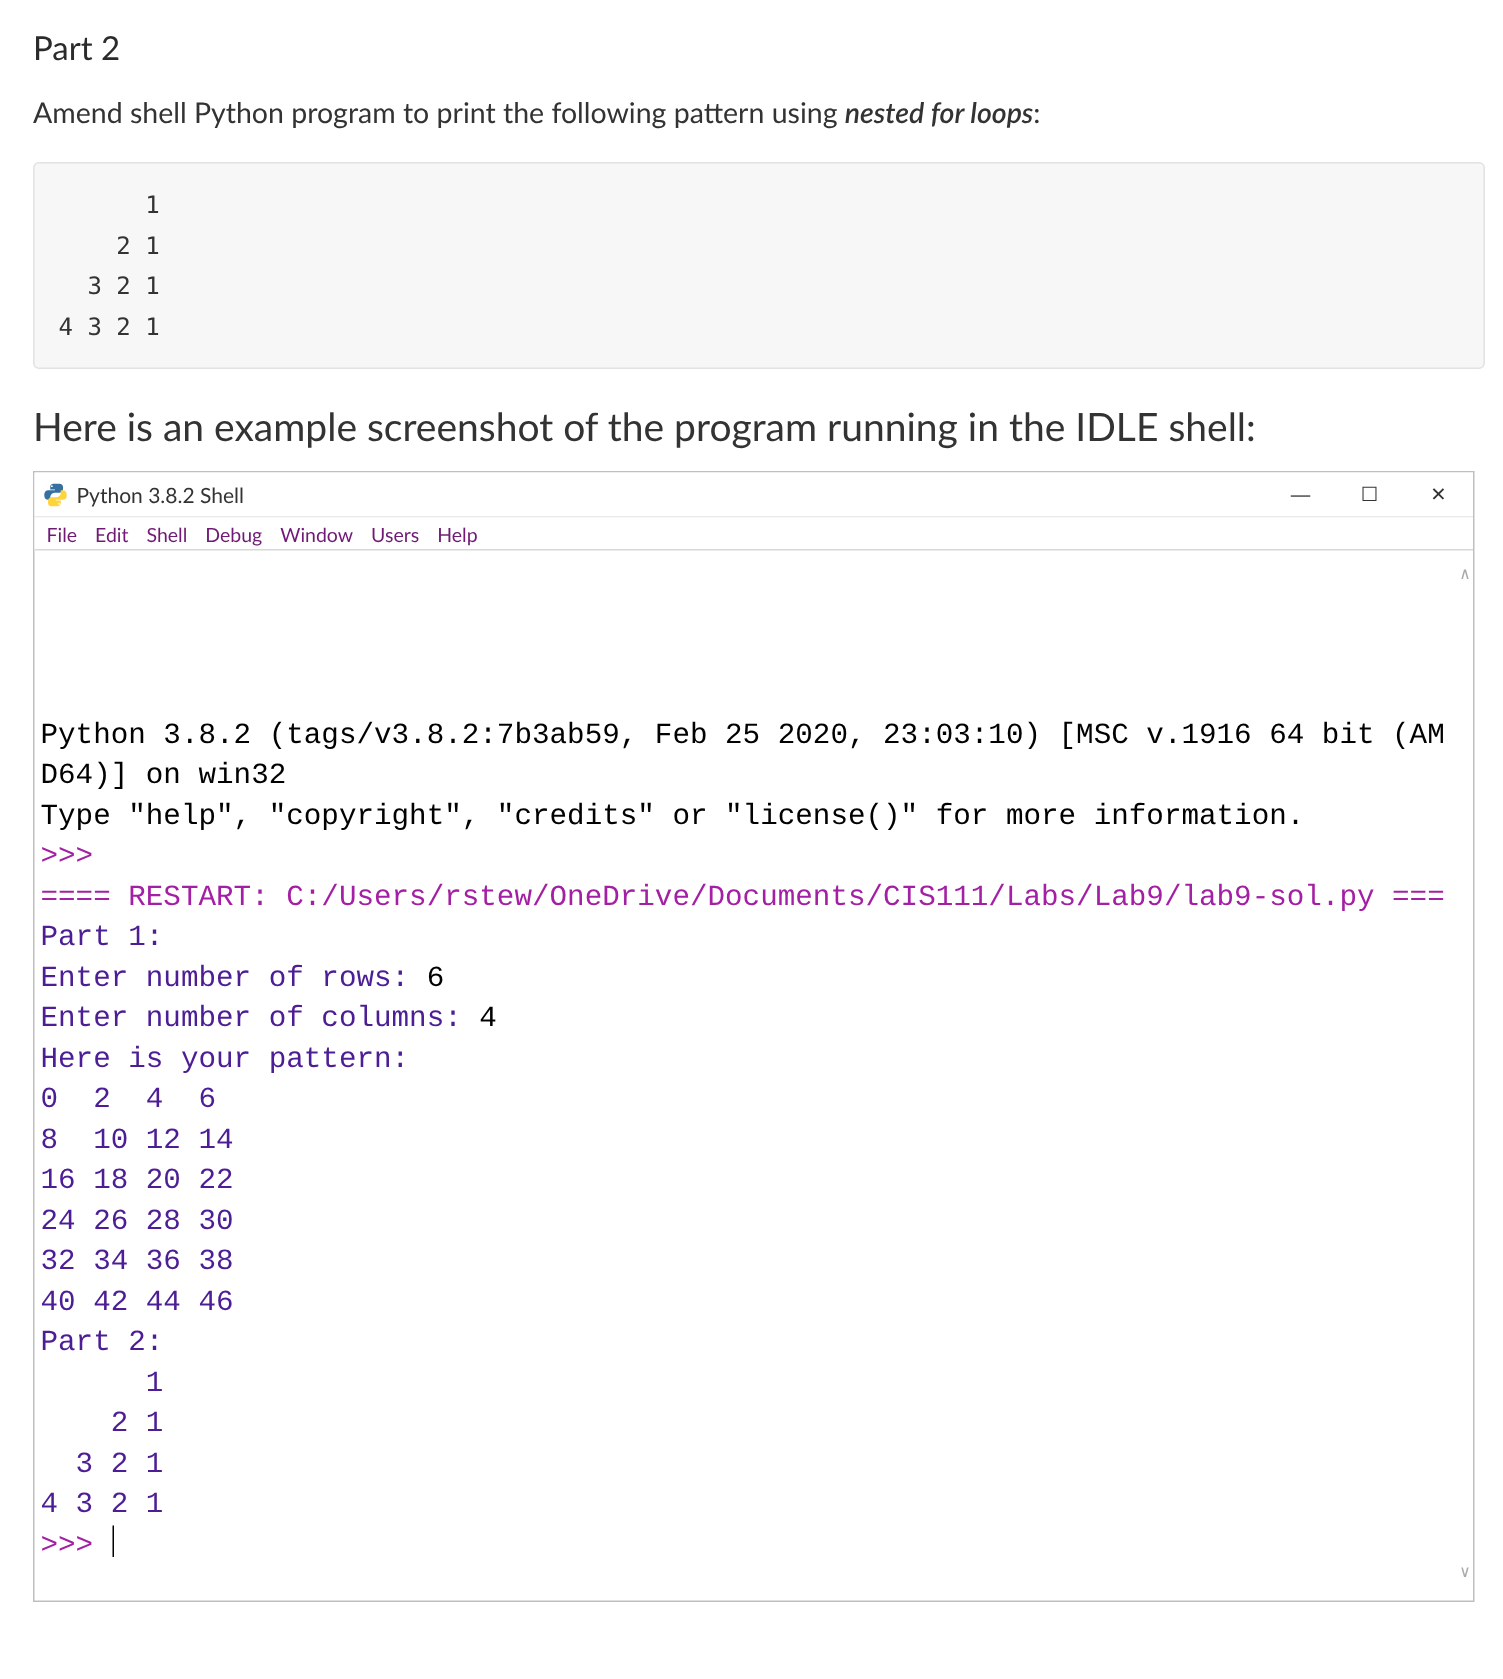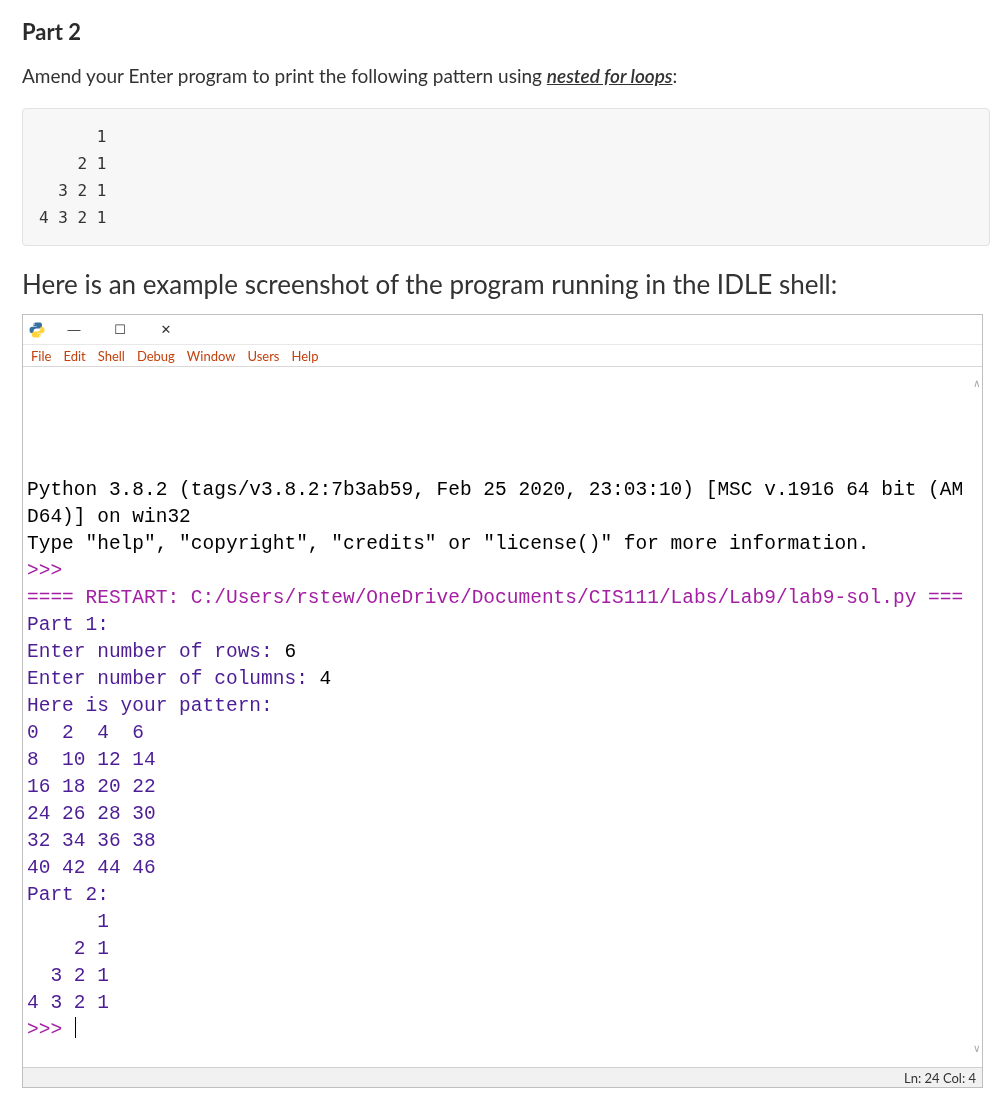--- a/index.html
+++ b/index.html
@@ -5,31 +5,31 @@
   * { box-sizing: border-box; margin: 0; padding: 0; }
   body {
     font-family: 'Segoe UI', 'Lato', Arial, sans-serif;
     background: #fff;
     color: #333;
     width: 1002px;
     padding: 18px 12px 0 22px;
   }
   h2.part-heading {
     font-size: 22px;
-    font-weight: 700;
+    font-weight: 400;
     color: #2b2b2b;
     margin-bottom: 18px;
   }
   p.instruction {
     font-size: 19px;
     color: #333;
     margin-bottom: 18px;
     line-height: 1.4;
   }
-  p.instruction em { font-style: italic; font-weight: 600; text-decoration: underline; }
+  p.instruction em { font-style: italic; font-weight: 600; }
   pre.codeblock {
     background: #f7f7f7;
     border: 1px solid #e2e2e2;
     border-radius: 4px;
     padding: 14px 16px;
     font-family: 'Consolas','Menlo',monospace;
     font-size: 16px;
     line-height: 1.7;
     color: #333;
     white-space: pre;
@@ -78,21 +78,21 @@
     color: #333;
     font-family: 'Segoe UI', Arial, sans-serif;
   }
   .idle-menubar {
     height: 22px;
     display: flex;
     align-items: center;
     gap: 8px;
     padding: 0 6px;
     font-size: 13px;
-    color: #c2410c;
+    color: #701a75;
     border-bottom: 1px solid #d8d8d8;
     background: #fff;
   }
   .idle-menubar span { padding: 0 2px; }
   .idle-body {
     position: relative;
     font-family: 'Courier New', monospace;
     font-size: 19.5px;
     line-height: 27px;
     padding: 2px 2px 2px 4px;
@@ -135,53 +135,53 @@
     align-items: center;
     padding: 0 6px;
   }
 </style>
 </head>
 <body>
 
 <h2 class="part-heading">Part 2</h2>
 
 <p class="instruction">
-  <span>Amend your Enter program to print the following pattern using </span><em>nested for loops</em><span>:</span>
+  <span>Amend shell Python program to print the following pattern using </span><em>nested for loops</em><span>:</span>
 </p>
 
 <pre class="codeblock">      1
     2 1
   3 2 1
 4 3 2 1</pre>
 
 <p class="caption">Here is an example screenshot of the program running in the IDLE shell:</p>
 
 <div class="idle-window">
   <div class="idle-titlebar">
     <span class="app-icon">
       <svg width="16" height="16" viewBox="0 0 16 16">
         <path d="M7.5 0.5c-3 0-3 1.4-3 2.2v1.6h3.1v0.5H3.2C1.5 4.8 0.5 5.8 0.5 8s1 3.2 2.7 3.2h1.3V9.4c0-1.6 1.4-2.9 3-2.9h3c1.4 0 2.5-1.1 2.5-2.4V2.7C13 1 11.8 0.5 10.5 0.5H7.5z" fill="#3770a0"></path>
         <circle cx="5.6" cy="2.1" r="0.6" fill="#fff"></circle>
         <path d="M8.5 15.5c3 0 3-1.4 3-2.2v-1.6H8.4v-0.5h4.4c1.7 0 2.7-1 2.7-3.2s-1-3.2-2.7-3.2h-1.3v1.8c0 1.6-1.4 2.9-3 2.9h-3c-1.4 0-2.5 1.1-2.5 2.4v1.4c0 1.7 1.2 2.2 2.5 2.2h3z" fill="#ffd43b"></path>
         <circle cx="10.4" cy="13.9" r="0.6" fill="#fff"></circle>
       </svg>
     </span>
+    <span class="title-text">Python 3.8.2 Shell</span>
     <div class="win-controls">
       <div class="win-btn">—</div>
       <div class="win-btn">☐</div>
       <div class="win-btn">✕</div>
     </div>
   </div>
   <div class="idle-menubar" id="idle-menubar">
       <span>File</span>
       <span>Edit</span>
       <span>Shell</span>
       <span>Debug</span>
       <span>Window</span>
       <span>Users</span>
       <span>Help</span>
     </div>
   <div class="idle-body" id="idle-body">
     <span class="scroll-up">∧</span>
     <span class="scroll-down">∨</span>
   <span class="line"><span class="c-black">Python 3.8.2 (tags/v3.8.2:7b3ab59, Feb 25 2020, 23:03:10) [MSC v.1916 64 bit (AM</span></span><span class="line"><span class="c-black">D64)] on win32</span></span><span class="line"><span class="c-black">Type "help", "copyright", "credits" or "license()" for more information.</span></span><span class="line"><span class="c-purple">&gt;&gt;&gt; </span></span><span class="line"><span class="c-purple">==== RESTART: C:/Users/rstew/OneDrive/Documents/CIS111/Labs/Lab9/lab9-sol.py ===</span></span><span class="line"><span class="c-blue">Part 1:</span></span><span class="line"><span class="c-blue"></span></span><span class="line"><span class="c-blue">Enter number of rows: </span><span class="c-black">6</span></span><span class="line"><span class="c-blue">Enter number of columns: </span><span class="c-black">4</span></span><span class="line"><span class="c-blue"></span></span><span class="line"><span class="c-blue">Here is your pattern:</span></span><span class="line"><span class="c-blue">0  2  4  6</span></span><span class="line"><span class="c-blue">8  10 12 14</span></span><span class="line"><span class="c-blue">16 18 20 22</span></span><span class="line"><span class="c-blue">24 26 28 30</span></span><span class="line"><span class="c-blue">32 34 36 38</span></span><span class="line"><span class="c-blue">40 42 44 46</span></span><span class="line"><span class="c-blue"></span></span><span class="line"><span class="c-blue">Part 2:</span></span><span class="line"><span class="c-blue"></span></span><span class="line"><span class="c-blue">      1</span></span><span class="line"><span class="c-blue">    2 1</span></span><span class="line"><span class="c-blue">  3 2 1</span></span><span class="line"><span class="c-blue">4 3 2 1</span></span><span class="line"><span class="c-purple">&gt;&gt;&gt; </span><span class="caret"></span></span></div>
-  <div class="idle-status">Ln: 24  Col: 4</div>
 </div>
 
 </body></html>

